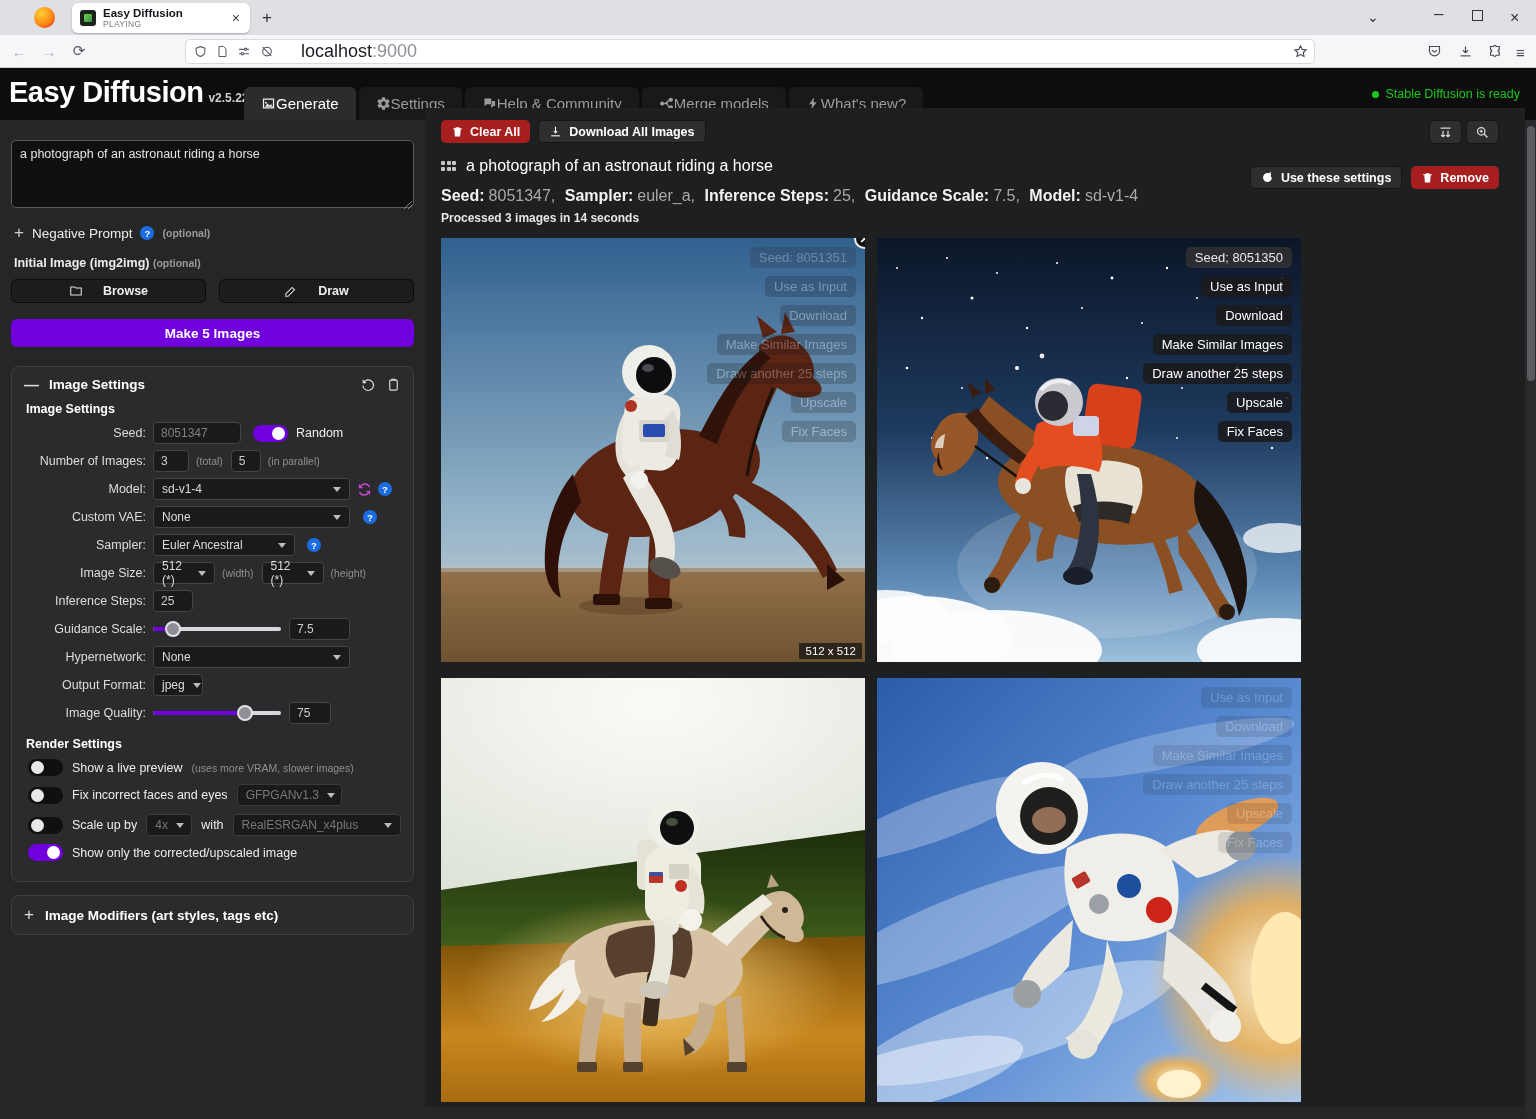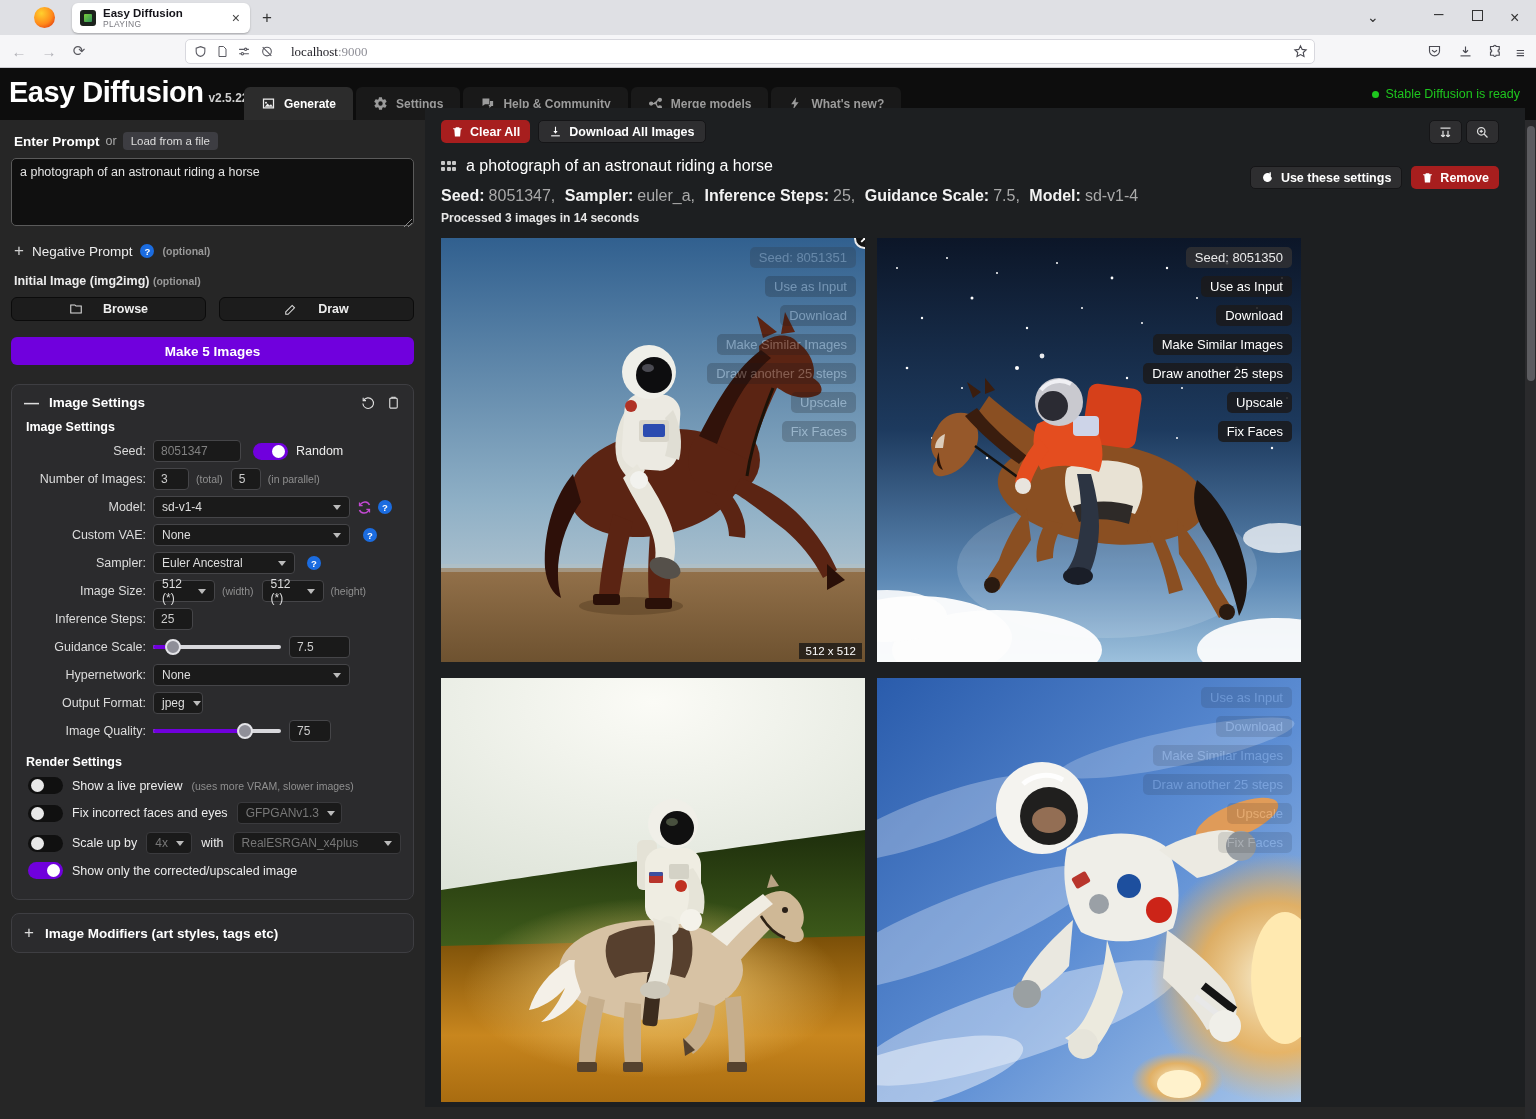--- a/index.html
+++ b/index.html
@@ -27,33 +27,33 @@
   .win-max { left:1472px; top:10px; width:11px; height:11px; border:1.4px solid #333; }
   .win-close { left:1510px; font-size:16px; }
 
   .toolbar { position:absolute; top:35px; left:0; width:1536px; height:33px; background:#f6f6f8;
              border-bottom:1px solid #ccccd2; display:flex; align-items:center; }
   .navglyph { color:#5a5a60; font-size:15px; width:30px; text-align:center; }
   .navglyph.dim { color:#b0b0b6; }
   .urlbar { position:absolute; left:185px; top:4px; width:1130px; height:25px; background:#ffffff;
             border:1px solid #d8d8de; border-radius:5px; display:flex; align-items:center; padding:0 8px; }
   .urlicon { color:#5b5b63; margin-right:9px; display:inline-flex; }
-  .urltext { font-size:13px; color:#1c1b22; margin-left:8px;font-family:Liberation Serif, serif; }
+  .urltext { font-size:18px; color:#1c1b22; margin-left:18px; }
   .urltext .port { color:#8f8f97; }
   .tool-ic { position:absolute; top:9px; color:#4a4a52; }
 
   
   .page { position:absolute; top:68px; left:0; width:1536px; height:1051px; background:#262626; }
 
   .app-header { position:absolute; top:0; left:0; width:100%; height:52px; background:#0d0d0d; }
   .logo { position:absolute; left:9px; top:8px; color:#fff; font-size:29px; font-weight:800; letter-spacing:-.5px; }
   .logo .ver { font-size:12px; font-weight:700; color:#cfcfcf; margin-left:5px; letter-spacing:0; }
   .app-tabs { position:absolute; left:244px; bottom:0; display:flex; gap:3px; }
-  .app-tab { height:33px; display:flex; align-items:center; gap:8px; padding:0 17px; background:#191919;
-             border-radius:6px 6px 0 0; color:#9b9b9b; font-size:12px; font-weight:700; }
+  .app-tab { height:33px; display:flex; align-items:center; padding:0 17px; background:#191919;
+             border-radius:6px 6px 0 0; color:#9b9b9b; font-size:15px; font-weight:400; }
   .app-tab svg { width:15px; height:15px; fill:#9b9b9b; }
   .app-tab.active { background:#2c2c2c; color:#fff; }
   .app-tab.active svg { fill:#eee; }
   .sd-status { position:absolute; right:16px; top:19px; color:#1ec71e; font-size:12.5px; display:flex; align-items:center; gap:6px; }
   .sd-dot { width:7px; height:7px; border-radius:50%; background:#1ec71e; }
 
   
   .sidebar { position:absolute; left:0; top:52px; width:425px; height:999px; background:#262626; padding:12px 11px 0 11px; }
   .prompt-head { display:flex; align-items:center; gap:6px; padding-left:3px; }
   .prompt-head .pl { color:#fff; font-weight:700; font-size:13.5px; }
@@ -265,25 +265,20 @@
         <span>What's new?</span>
       </div>
     </div>
     <div class="sd-status">
       <span class="sd-dot"></span>
       <span>Stable Diffusion is ready</span>
     </div>
   </div>
 
   <div class="sidebar">
-    <div class="prompt-head">
-      <span class="pl">Enter Prompt</span>
-      <span class="or">or</span>
-      <span class="chip">Load from a file</span>
-    </div>
     <div class="ta-wrap">
       <textarea class="prompt-box" spellcheck="false" style="">a photograph of an astronaut riding a horse</textarea>
     </div>
     <div class="neg-row">
       <span class="plus">+</span>
       <span class="nl">Negative Prompt</span>
       <span class="qmark">?</span>
       <span class="opt">(optional)</span>
     </div>
     <div class="init-row">

